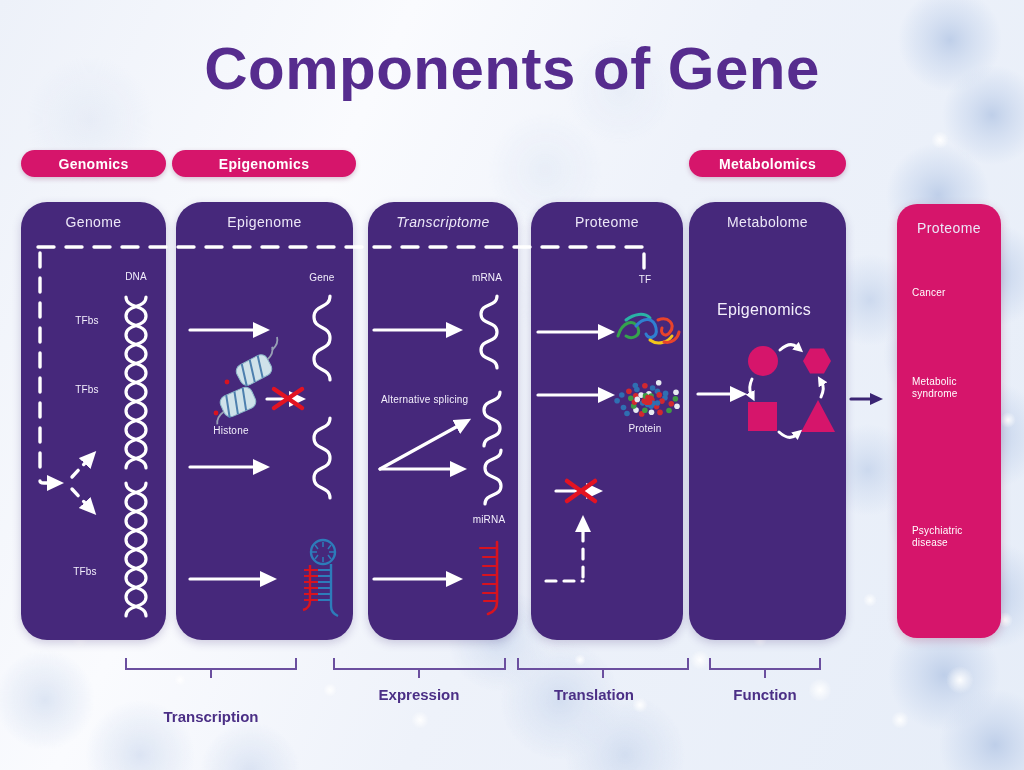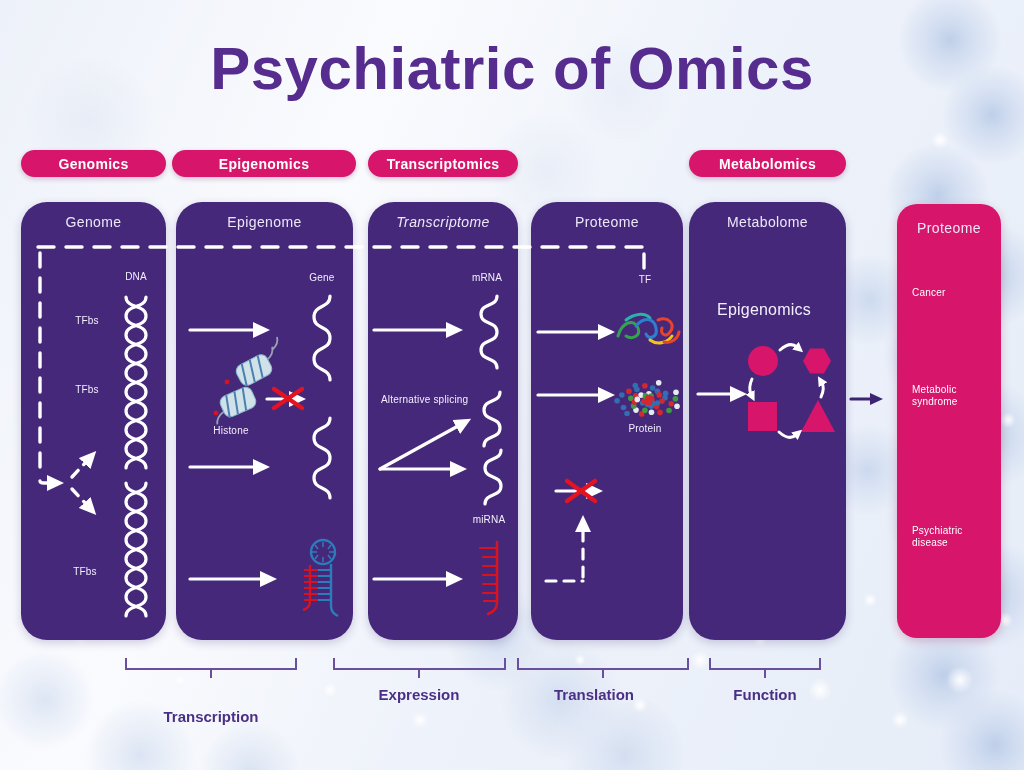--- a/index.html
+++ b/index.html
@@ -86,25 +86,24 @@
         <circle cx="420" cy="720" r="9" fill="url(#bokehG)"></circle>
       <circle cx="330" cy="690" r="7" fill="url(#bokehG)"></circle>
         <circle cx="80" cy="640" r="8" fill="url(#bokehG)"></circle>
       <circle cx="180" cy="680" r="6" fill="url(#bokehG)"></circle>
         <circle cx="980" cy="300" r="10" fill="url(#bokehG)"></circle>
       <circle cx="1008" cy="420" r="8" fill="url(#bokehG)"></circle>
         <circle cx="940" cy="140" r="9" fill="url(#bokehG)"></circle>
     </g>
   </svg>
 
-  <div class="title">Psychiatric of Omics</div>
+  <div class="title">Components of Gene</div>
 
   <div class="pill" style="left:172px;width:184px;">Epigenomics</div>
   <div class="pill" style="left:21px;width:145px;">Genomics</div>
-  <div class="pill" style="left:368px;width:150px;">Transcriptomics</div>
   <div class="pill" style="left:689px;width:157px;">Metabolomics</div>
 
   <div class="col" style="left:21px;width:145px;"></div>
   <div class="col" style="left:176px;width:177px;"></div>
   <div class="col" style="left:368px;width:150px;"></div>
   <div class="col" style="left:531px;width:152px;"></div>
   <div class="col" style="left:689px;width:157px;"></div>
 
   <div class="panel"></div>
 
@@ -306,21 +305,21 @@
   <div class="lbl ctr" style="left:322px;top:272px;">Gene</div>
   <div class="lbl ctr" style="left:231px;top:425px;">Histone</div>
   <div class="lbl ctr" style="left:487px;top:272px;">mRNA</div>
   <div class="lbl wrap" style="left:381px;top:394px;width:100px;">Alternative splicing</div>
   <div class="lbl ctr" style="left:489px;top:514px;">miRNA</div>
   <div class="lbl ctr" style="left:645px;top:274px;">TF</div>
   <div class="lbl ctr" style="left:645px;top:423px;">Protein</div>
   <div class="lbl ctr" style="left:764px;top:301px;font-size:16px;">Epigenomics</div>
 
   <div class="lbl pinkitem" style="left:912px;top:287px;">Cancer</div>
-  <div class="lbl pinkitem wrap" style="left:912px;top:384px;width:84px;">Metabolic syndrome</div>
+  <div class="lbl pinkitem wrap" style="left:912px;top:376px;width:84px;">Metabolic syndrome</div>
   <div class="lbl pinkitem wrap" style="left:912px;top:525px;width:84px;">Psychiatric disease</div>
 
   <div class="plabel" style="left:211px;top:708px;">Transcription</div>
   <div class="plabel" style="left:419px;top:686px;">Expression</div>
   <div class="plabel" style="left:594px;top:686px;">Translation</div>
   <div class="plabel" style="left:765px;top:686px;">Function</div>
 
 </div>
 
 </body></html>

